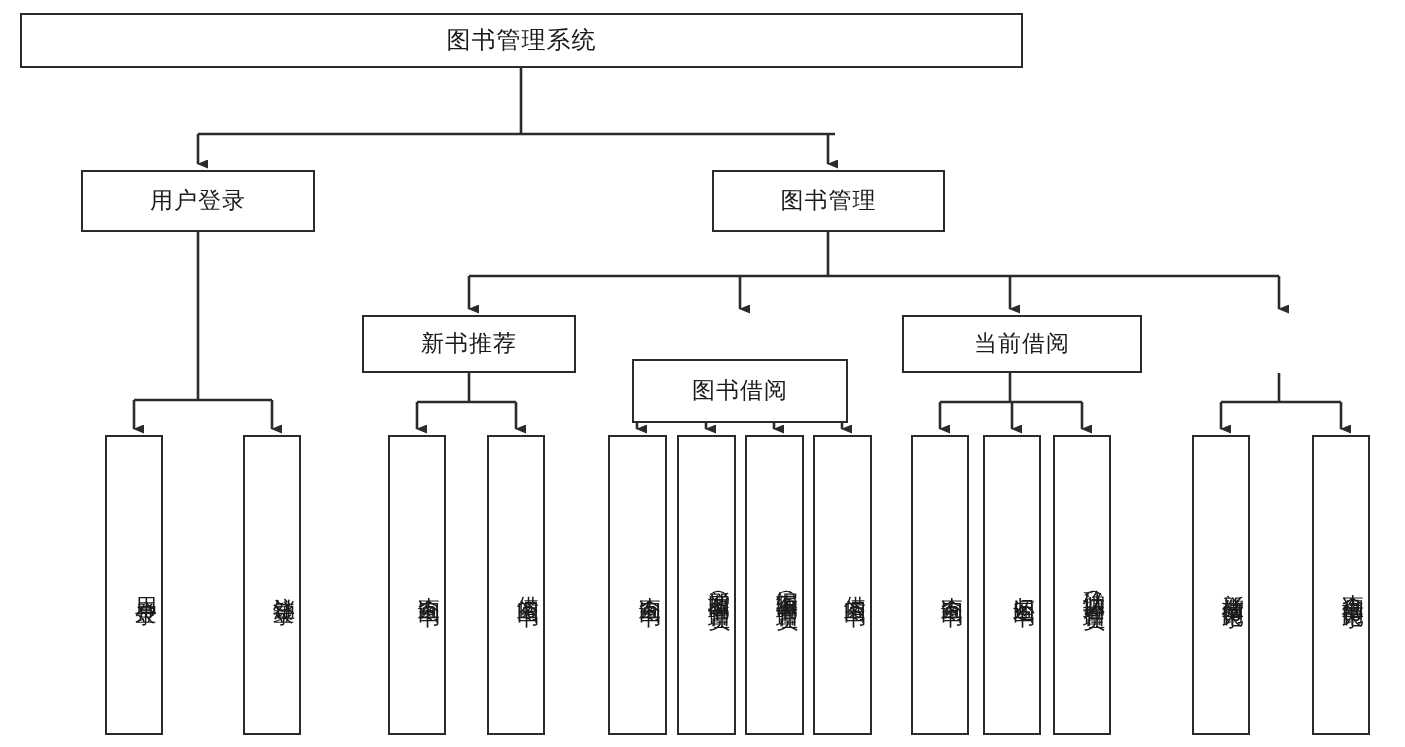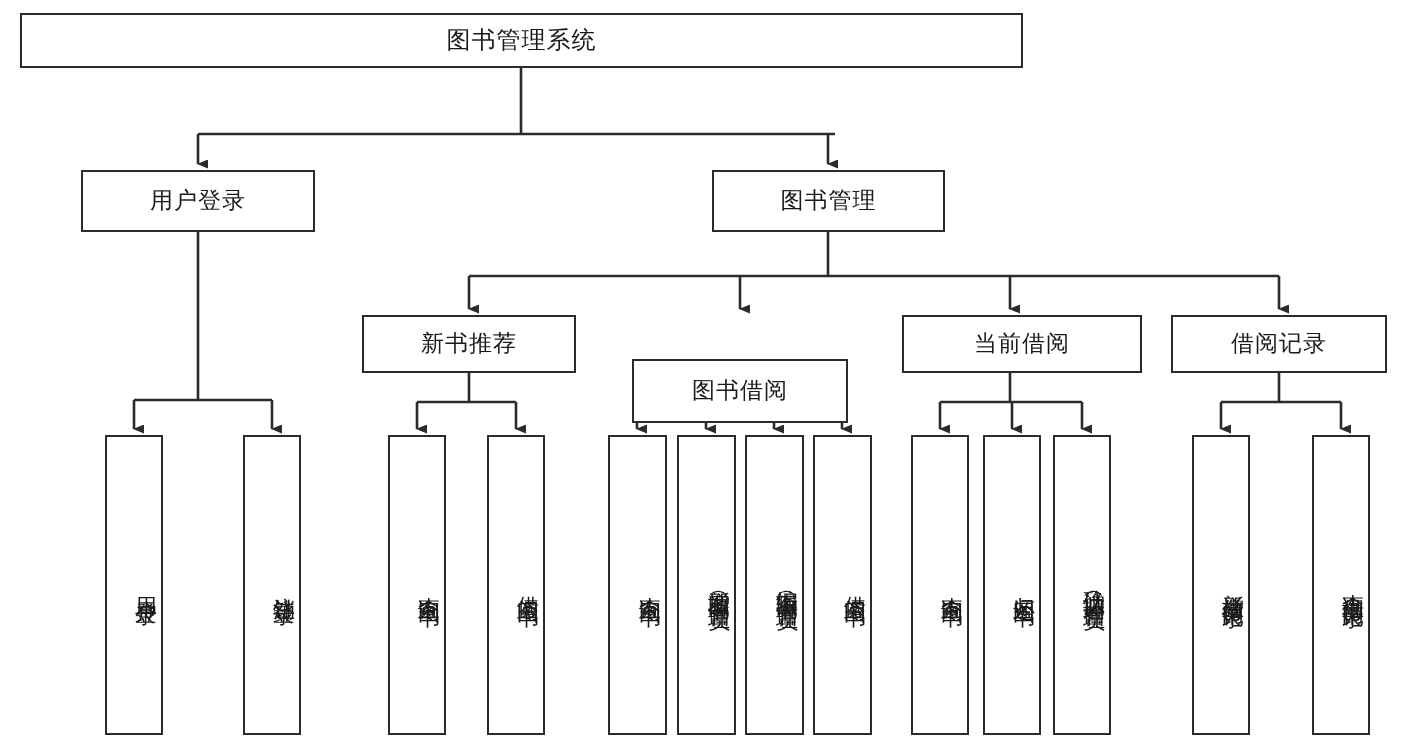--- a/index.html
+++ b/index.html
@@ -125,23 +125,20 @@
 
   <div class="node horiz" style="left: 362px; top: 315px; width: 214px; height: 58px;">
     <span>新书推荐</span>
   </div>
   <div class="node horiz" style="left: 632px; top: 315px; width: 216px; height: 64px; margin-top: 44px;">
     <span>图书借阅</span>
   </div>
   <div class="node horiz" style="left: 902px; top: 315px; width: 240px; height: 58px;">
     <span>当前借阅</span>
   </div>
-  <div class="node horiz" style="left: 1171px; top: 315px; width: 216px; height: 58px;">
-    <span>借阅记录</span>
-  </div>
 
   <div class="node vert" style="left: 105px; top: 435px; width: 58px; height: 300px;">
     <span class="vlabel">用户登录</span>
   </div>
   <div class="node vert" style="left: 243px; top: 435px; width: 58px; height: 300px;">
     <span class="vlabel">注销登录</span>
   </div>
 
   <div class="node vert" style="left: 388px; top: 435px; width: 58px; height: 300px;">
     <span class="vlabel">查询图书</span>

